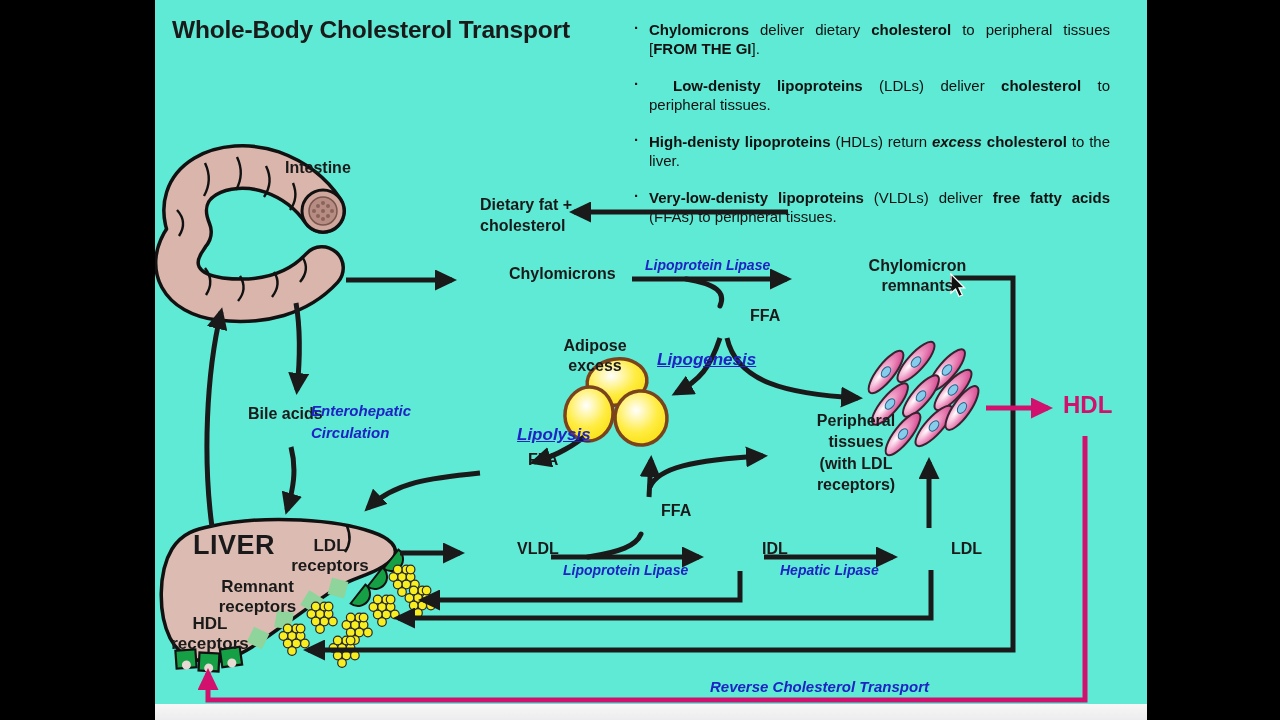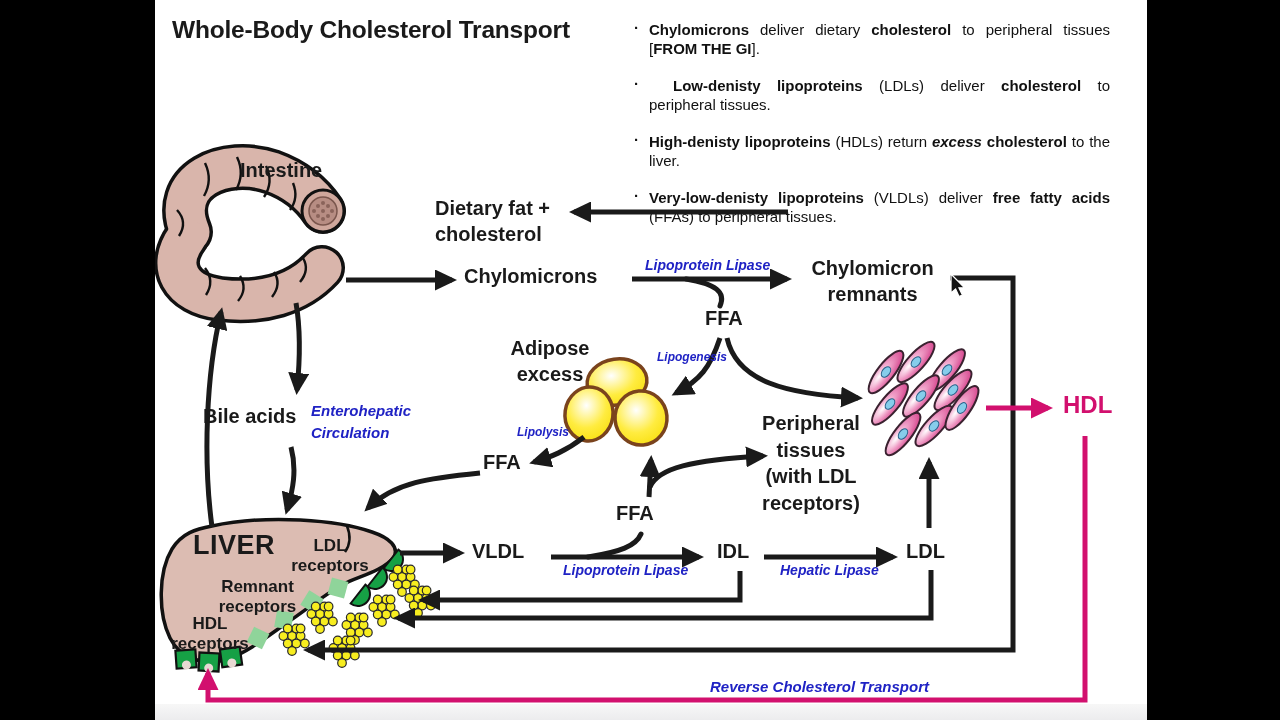--- a/index.html
+++ b/index.html
@@ -3,39 +3,39 @@
 <meta charset="utf-8">
 <style>
   :root{
     --blue:#1f22c4;
     --magenta:#d2106e;
     --ink:#1a1a1a;
   }
   html,body{margin:0;padding:0;background:#000;}
   .stage{position:relative;width:1280px;height:720px;background:#000;overflow:hidden;
          font-family:"Liberation Sans",sans-serif;}
-  .content{position:absolute;left:155px;top:0;width:992px;height:720px;background:#ffffff;}
+  .content{position:absolute;left:155px;top:0;width:992px;height:720px;background:#5eead4;}
   .bottomstrip{position:absolute;left:0;top:704px;width:992px;height:16px;
                background:linear-gradient(#f7f7f7,#ececee);}
   .page-title{position:absolute;left:17px;top:16px;font-size:24.5px;font-weight:700;
               color:var(--ink);letter-spacing:-0.2px;}
   
   .bullets{position:absolute;left:477px;top:20px;width:478px;display:flex;
            flex-direction:column;gap:18px;}
   .bullet-item{position:relative;padding-left:17px;font-size:15px;line-height:19px;
                color:#111;text-align:justify;}
   .bullet-item .dot{position:absolute;left:2px;top:-2px;font-weight:700;}
   
   .lbl{position:absolute;font-weight:700;color:var(--ink);white-space:pre-line;line-height:1.05;}
-  .node{font-size:20px;}
+  .node{font-size:16px;margin-left:45px;}
   .multi{line-height:1.28;text-align:center;}
   .blue{color:var(--blue);font-style:italic;font-weight:700;}
   .sz14{font-size:14px;}
   .sz15{font-size:15px;line-height:1.45;}
-  .sz12{font-size:12px;}
+  .sz12{font-size:17px;text-decoration:underline;}
   .sz17{font-size:17px;line-height:1.18;text-align:center;}
   .liver-big{font-size:27px;letter-spacing:0.5px;}
   .mag{color:var(--magenta);font-size:24px;}
   svg{position:absolute;left:0;top:0;}
 </style>
 </head>
 <body>
 
 <div class="stage">
   <div class="content">

